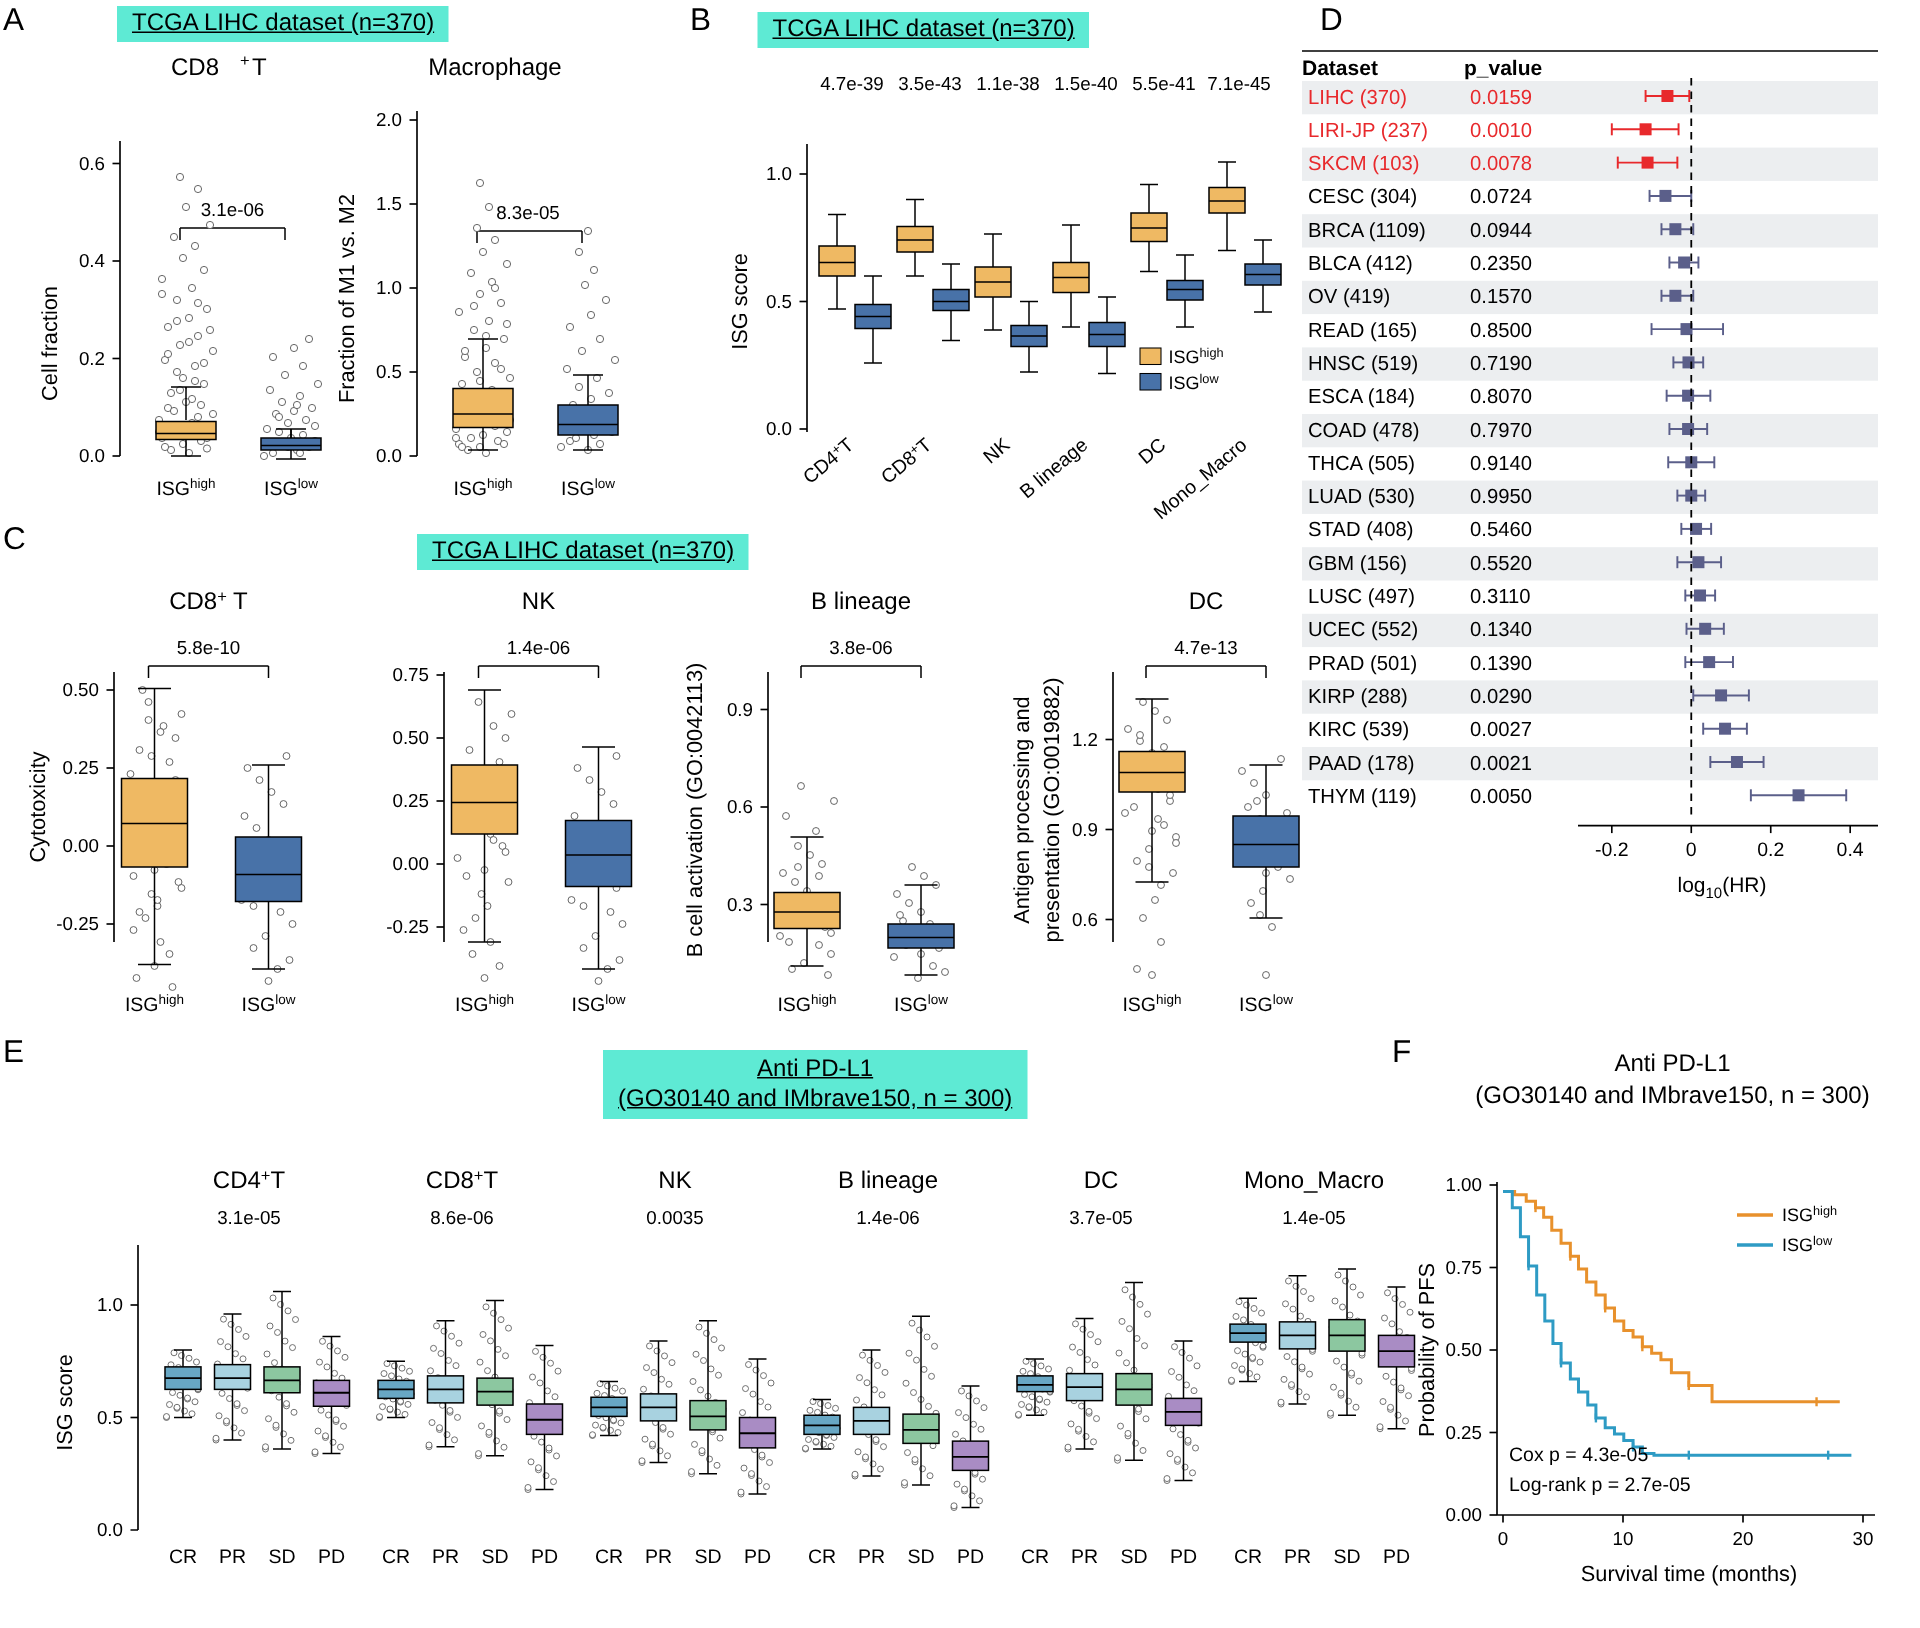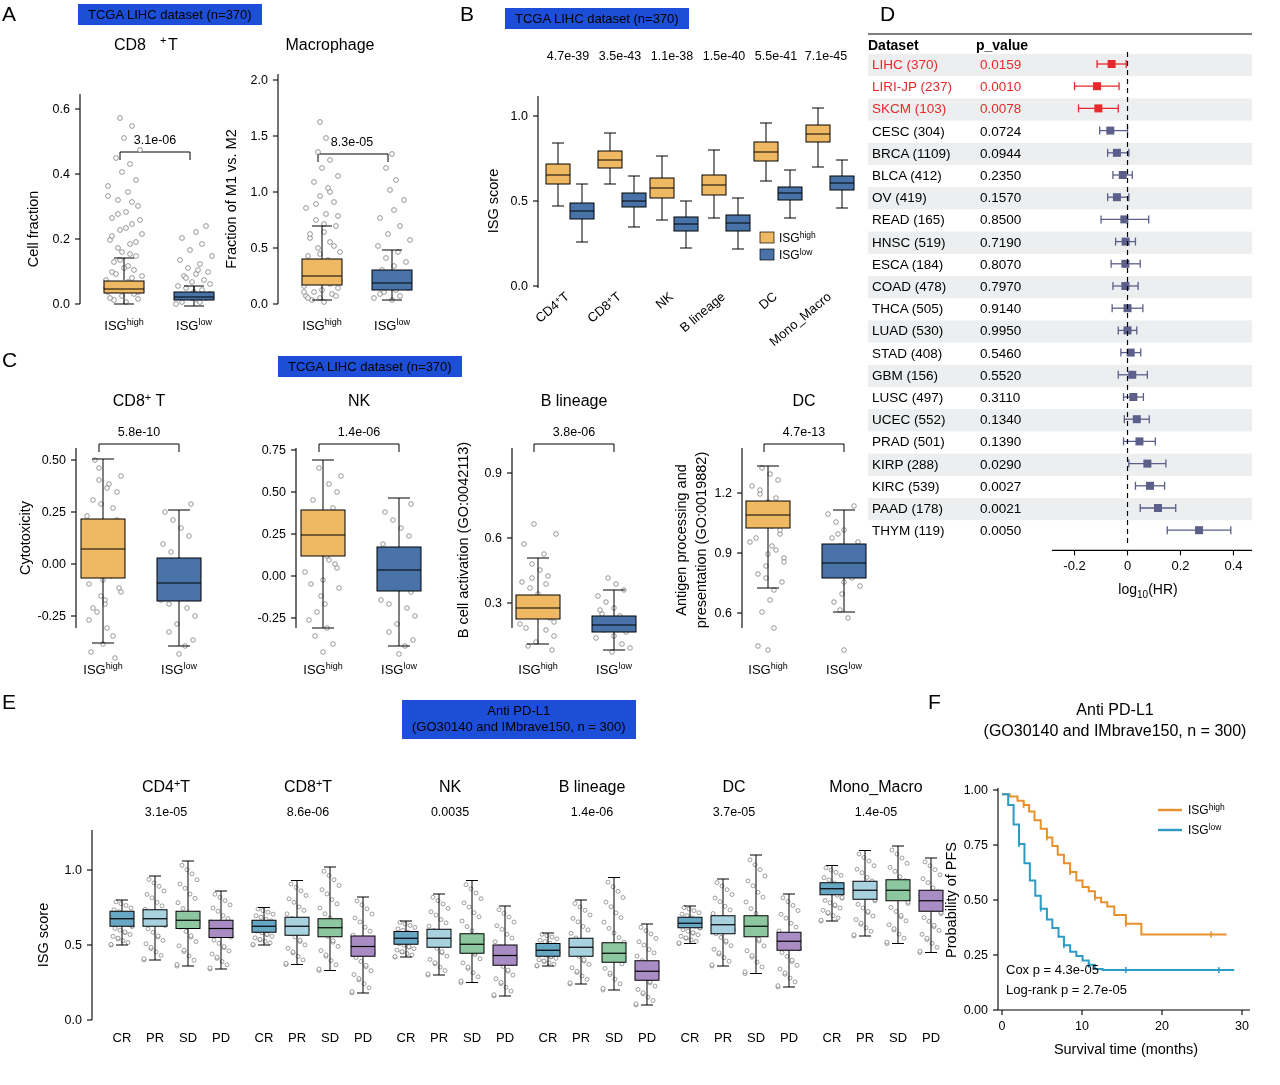--- a/index.html
+++ b/index.html
@@ -1,19 +1,19 @@
 <!DOCTYPE html>
 <html><head>
 <meta charset="utf-8">
 <style>
   html,body{margin:0;padding:0;background:#fff;}
   body{width:1280px;height:1085px;font-family:"Liberation Sans",sans-serif;color:#000;position:relative;overflow:hidden;}
   .panel{position:absolute;}
   .plabel{font-size:21px;font-weight:400;color:#000;}
-  .title-box{background:#1d4ed8;padding:3px 10px;font-size:13px;display:inline-block;}
+  .title-box{background:#5eead4;padding:3px 10px;font-size:16px;display:inline-block;text-decoration:underline;}
   .ttl{font-size:16px;text-align:center;}
   svg{display:block;overflow:visible;}
   .ax{stroke:#000;stroke-width:1.1;fill:none;}
   .tk{font-size:12.5px;fill:#000;}
   .axlab{font-size:14.5px;fill:#000;}
   .pv{font-size:12.5px;fill:#000;}
   .grp{font-size:13px;fill:#000;}
   .legbx{stroke:#000;stroke-width:.7;}
   .legtx{font-size:12px;fill:#000;}
   .dt{fill:#fff;stroke:#555;stroke-width:.6;}

